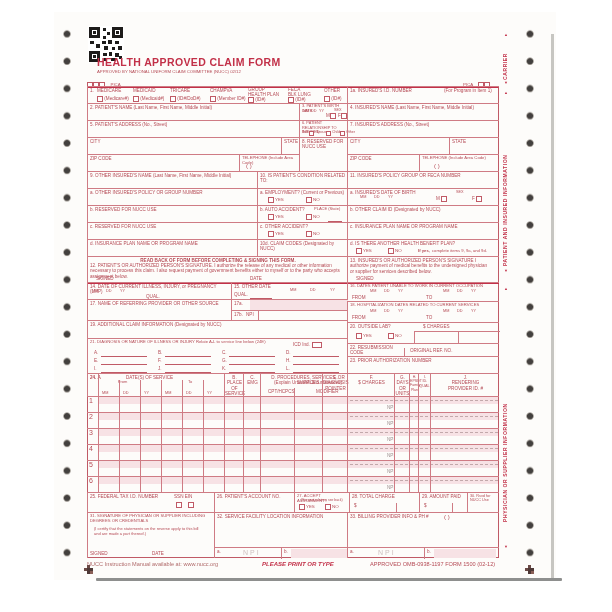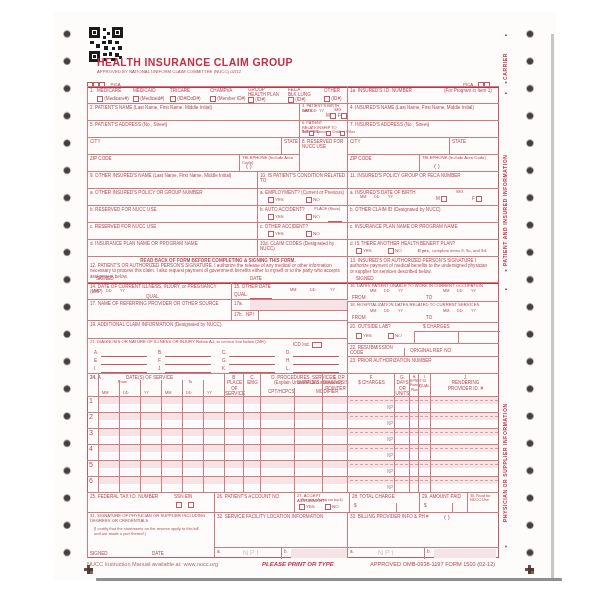--- a/index.html
+++ b/index.html
@@ -76,21 +76,21 @@
           <rect x="27" y="4" width="5" height="5"></rect>
           <rect x="4" y="28" width="5" height="5"></rect>
         </g>
       <g fill="#1d1b1a">
           <rect x="5" y="5" width="3" height="3"></rect>
           <rect x="28" y="5" width="3" height="3"></rect>
           <rect x="5" y="29" width="3" height="3"></rect>
         </g>
     </svg>
 
-    <div class="title" style="left:43px;top:44px">HEALTH INSURANCE CLAIM GROUP</div>
+    <div class="title" style="left:43px;top:44px">HEALTH APPROVED CLAIM FORM</div>
     <div class="sub" style="left:43px;top:57px">APPROVED BY NATIONAL UNIFORM CLAIM COMMITTEE (NUCC) 02/12</div>
 
     <div style="position:absolute;left:33px;top:63px">
       <span class="cb"></span><span class="cb"></span><span class="cb"></span>
       <span class="lb2">PICA</span>
     </div>
     <div style="position:absolute;left:408px;top:63px">
       <span class="lb2">PICA</span>
       <span class="cb"></span><span class="cb"></span>
     </div>

